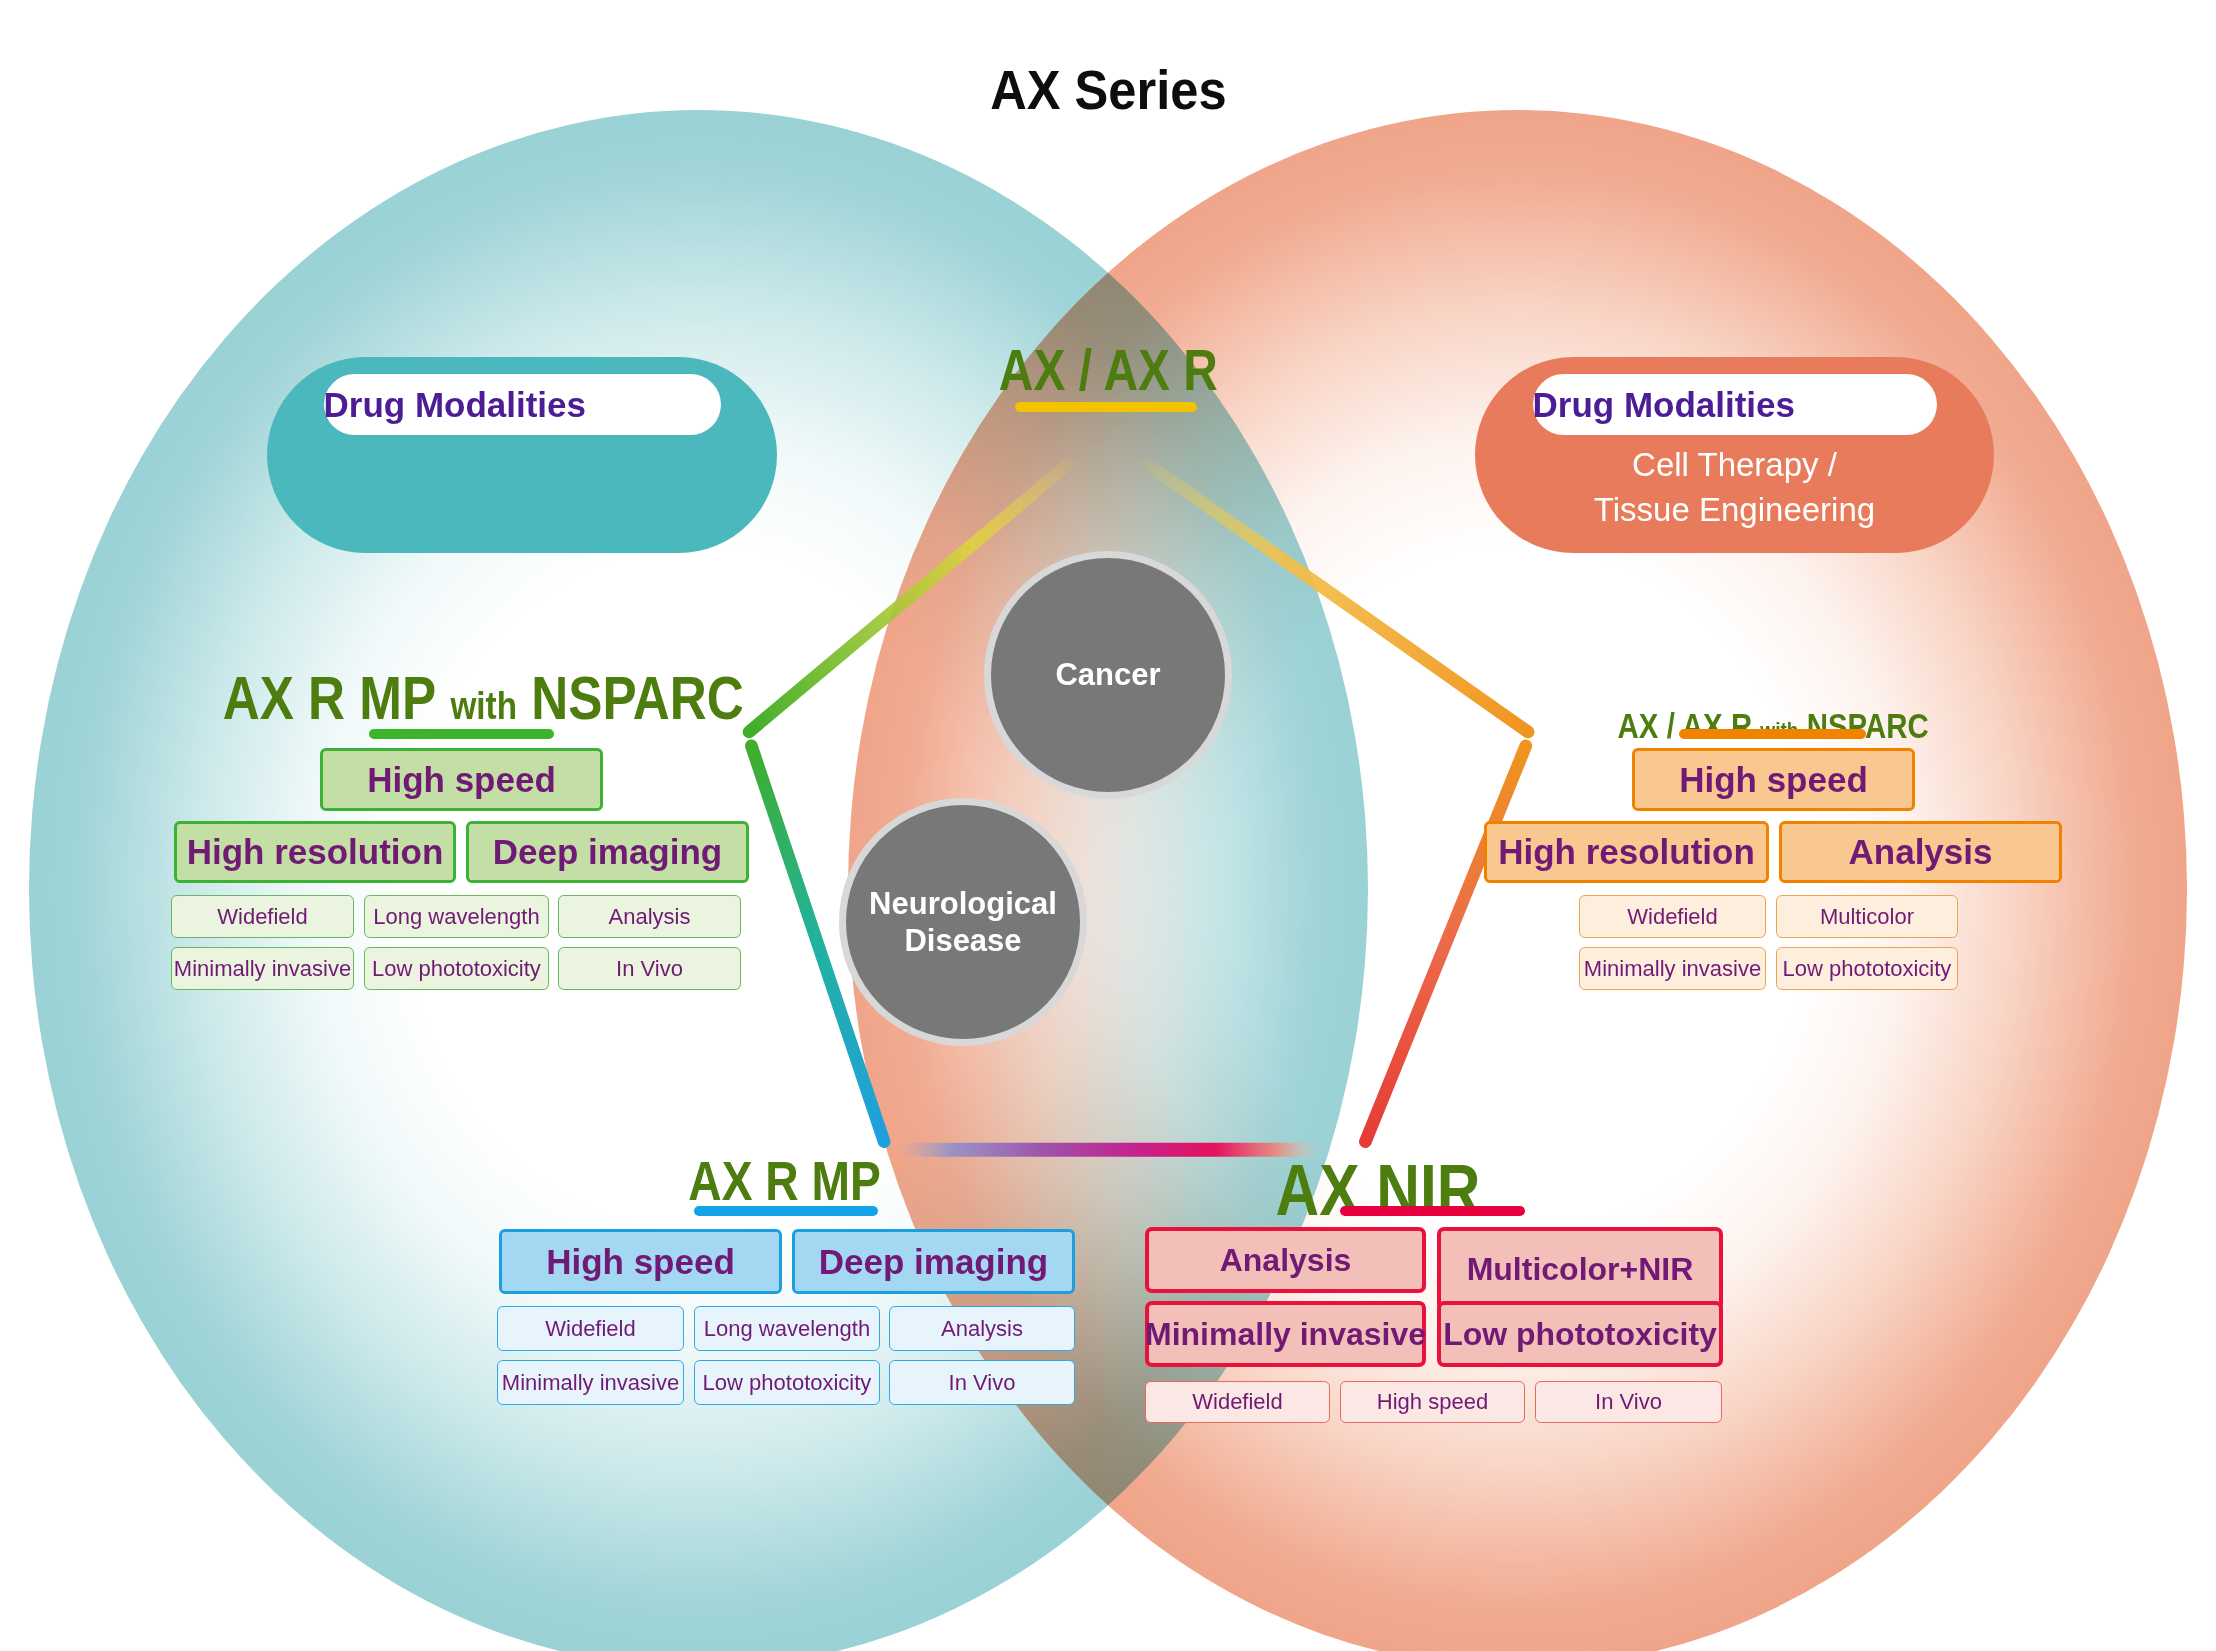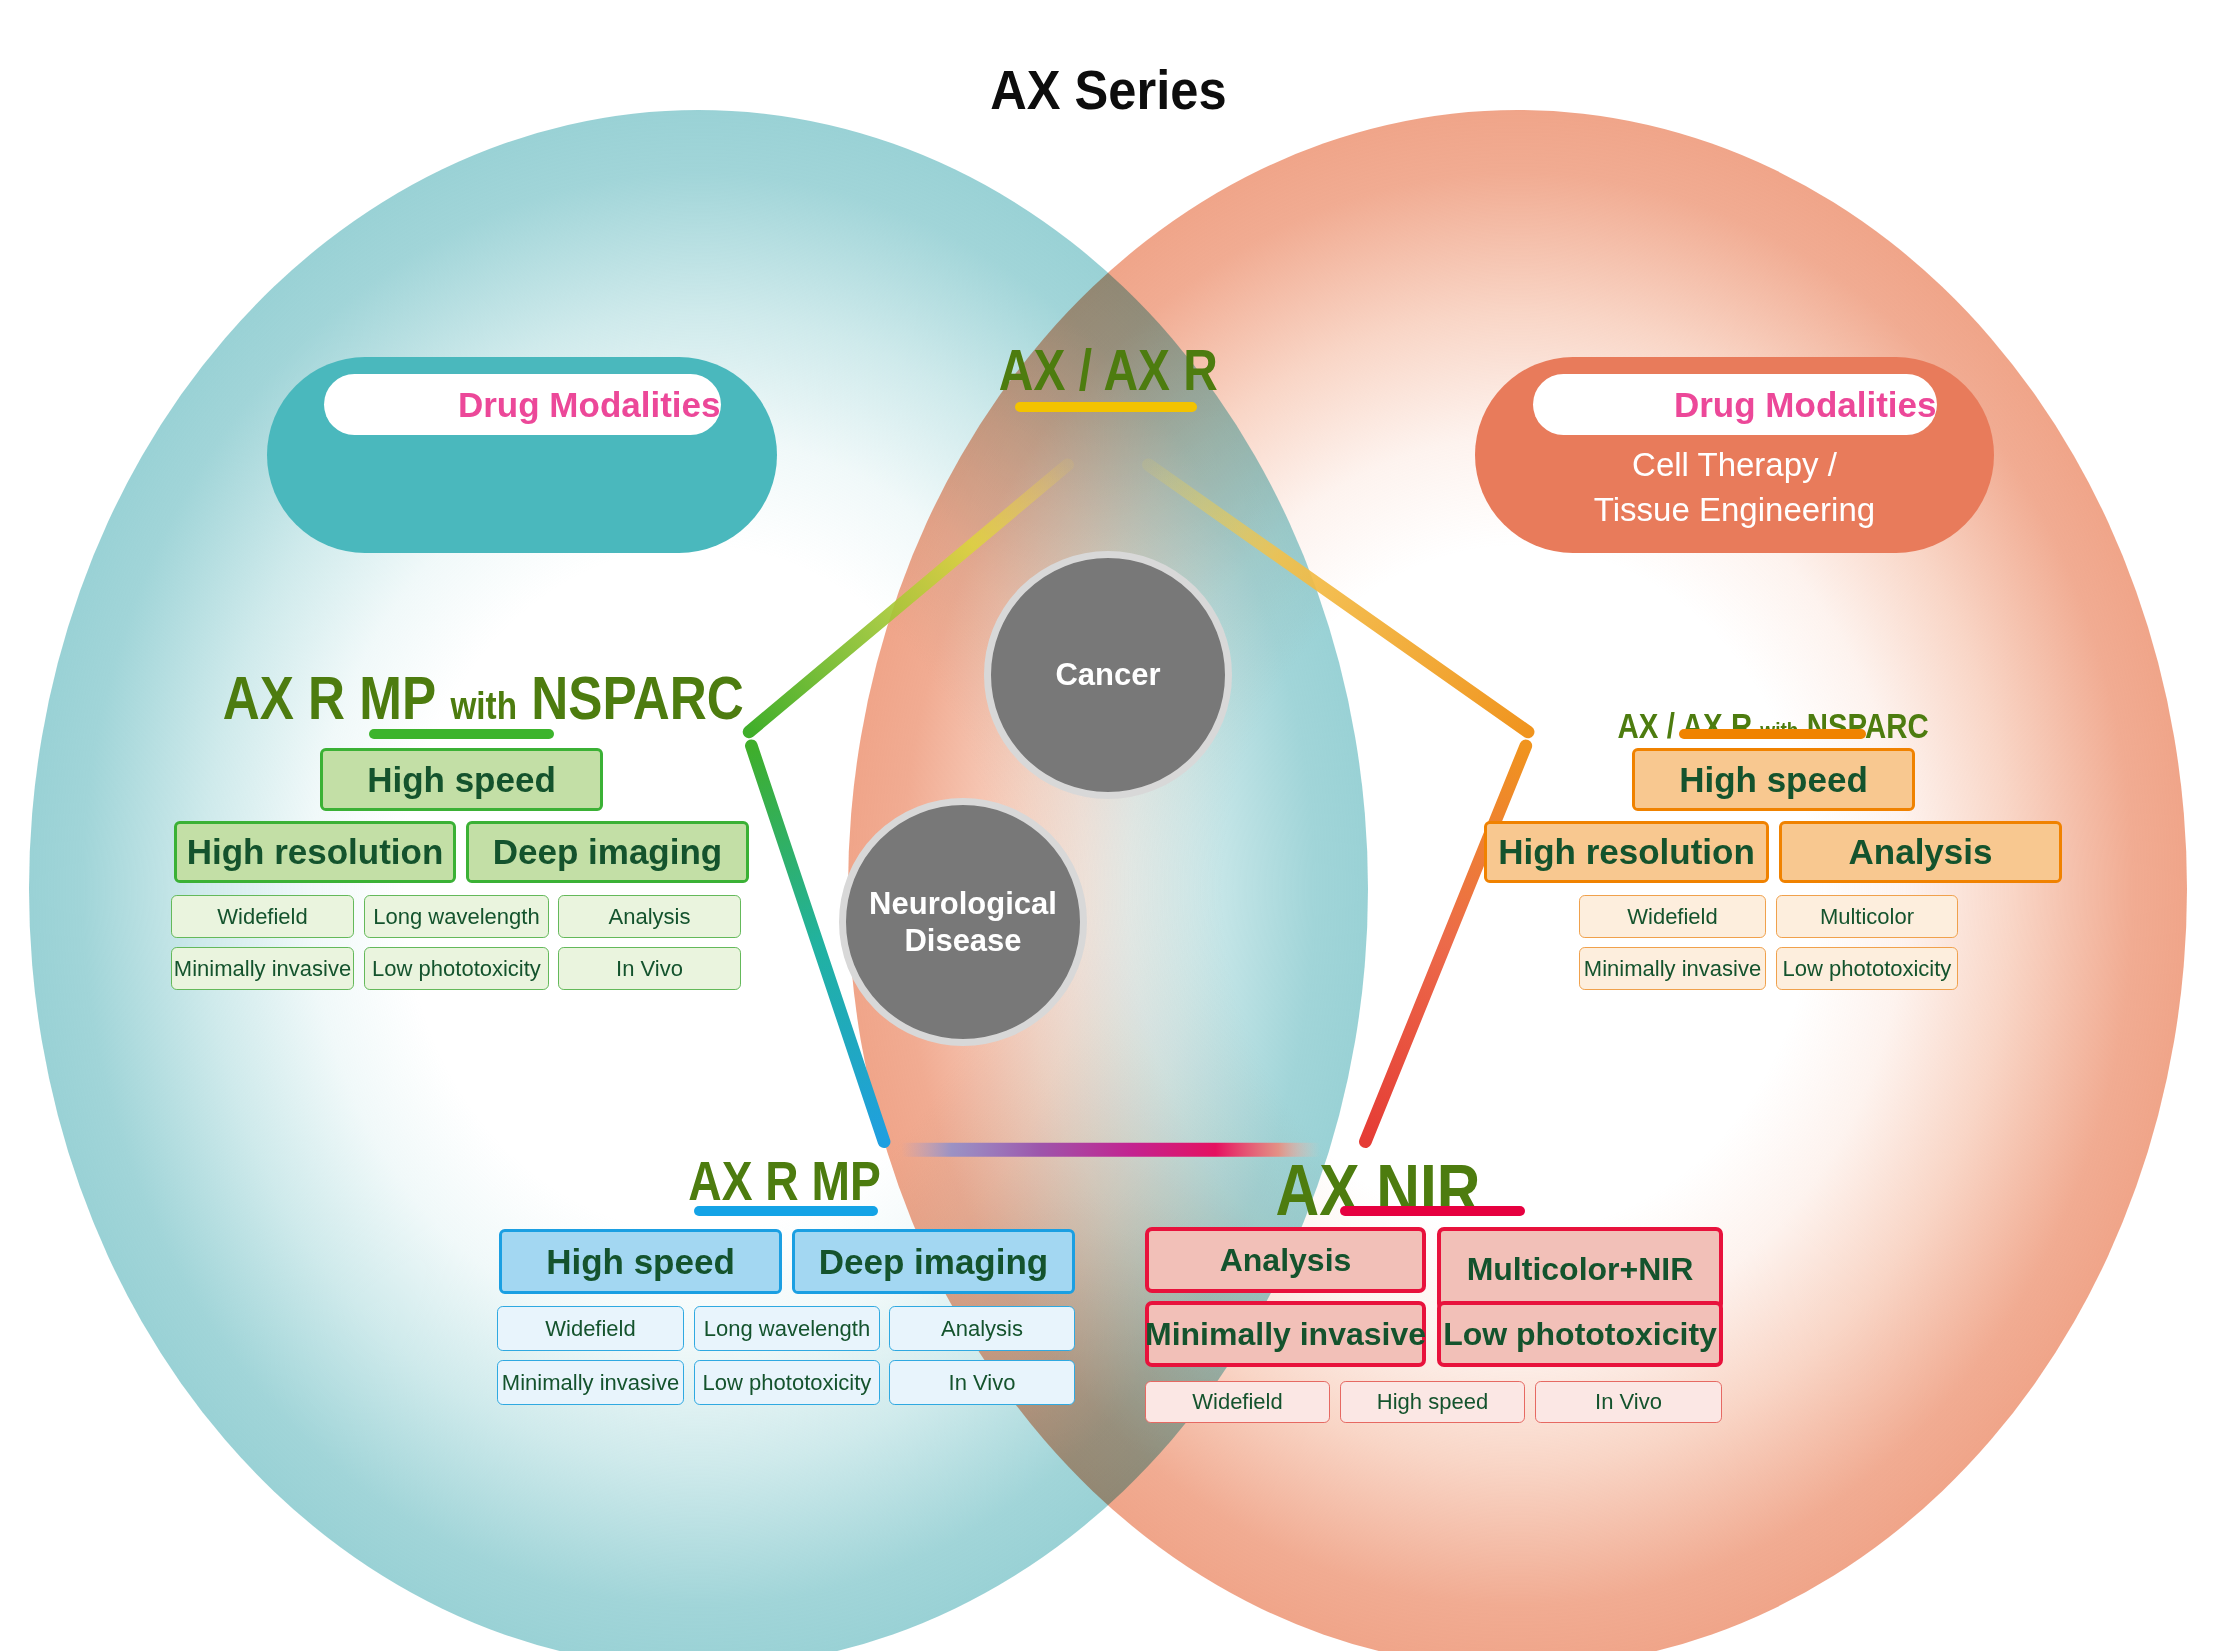--- a/index.html
+++ b/index.html
@@ -23,30 +23,30 @@
          font-size:55px;font-weight:bold;color:#0d0d0d;}
   .cond{display:inline-block;transform:scaleX(.84);transform-origin:50% 50%;white-space:nowrap;}
   .cond92{display:inline-block;transform:scaleX(.92);transform-origin:50% 50%;white-space:nowrap;}
   .phead{position:absolute;text-align:center;font-weight:bold;color:#4d7c0f;line-height:1;}
   .with{font-size:.65em;}
   .underline{position:absolute;height:9.8px;border-radius:5.2px;}
   
   .bubble{position:absolute;top:357px;height:196px;border-radius:98px;
           display:flex;flex-direction:column;align-items:center;box-sizing:border-box;padding-top:17.3px;}
   .bubble .pill{background:#ffffff;height:61px;border-radius:31px;display:flex;align-items:center;
-          justify-content:flex-end;font-size:35px;font-weight:bold;color:#ec4899;}
+          justify-content:flex-start;font-size:35px;font-weight:bold;color:#4c1d95;}
   .bubble .bodytxt{margin-top:8px;text-align:center;color:#ffffff;font-size:33px;line-height:1.35;}
   
   .disc{position:absolute;width:248px;height:248px;border-radius:50%;background:#787878;
         border:7.5px solid #d8d8d8;box-sizing:border-box;display:flex;flex-direction:column;
         align-items:center;justify-content:center;color:#fff;
         font-weight:bold;font-size:31px;line-height:1.2;}
   
   .box{position:absolute;display:flex;align-items:center;justify-content:center;text-align:center;
-       box-sizing:border-box;font-weight:bold;color:#14532d;white-space:nowrap;}
+       box-sizing:border-box;font-weight:bold;color:#701a75;white-space:nowrap;}
   .g-major{background:#c3dfa6;border:3.5px solid #3bb135;border-radius:5.8px;font-size:35px;}
   .g-minor{background:#eaf4de;border:1.7px solid #64b95a;border-radius:5.8px;font-size:22px;font-weight:normal;}
   .o-major{background:#f8c890;border:3.5px solid #f08200;border-radius:5.8px;font-size:35px;}
   .o-minor{background:#fdeedd;border:1.7px solid #f0a14c;border-radius:5.8px;font-size:22px;font-weight:normal;}
   .b-major{background:#a3d7f2;border:3.5px solid #1b9fe2;border-radius:5.8px;font-size:35px;}
   .b-minor{background:#e8f4fc;border:1.7px solid #2fa9e1;border-radius:5.8px;font-size:22px;font-weight:normal;}
   .r-major{background:#f2c0b8;border:4px solid #e8123c;border-radius:7px;font-size:32px;}
   .r-minor{background:#fbe7e4;border:1.7px solid #e66962;border-radius:5.8px;font-size:22px;font-weight:normal;}
 </style>
 </head>

